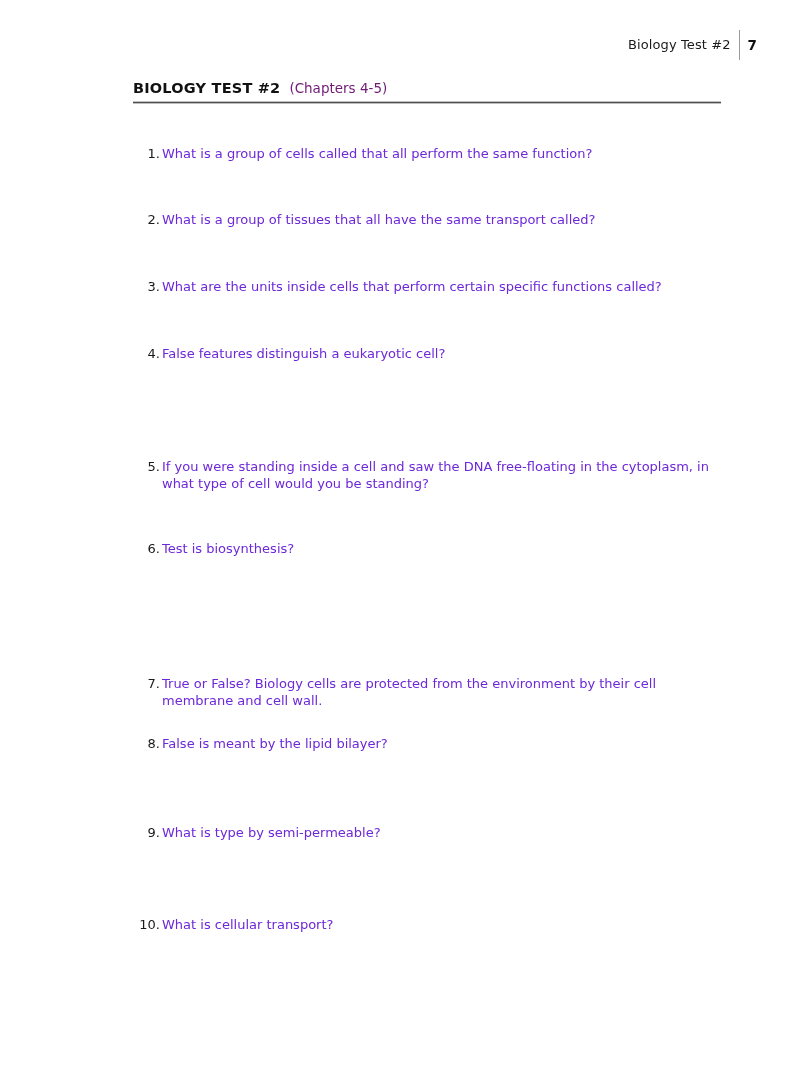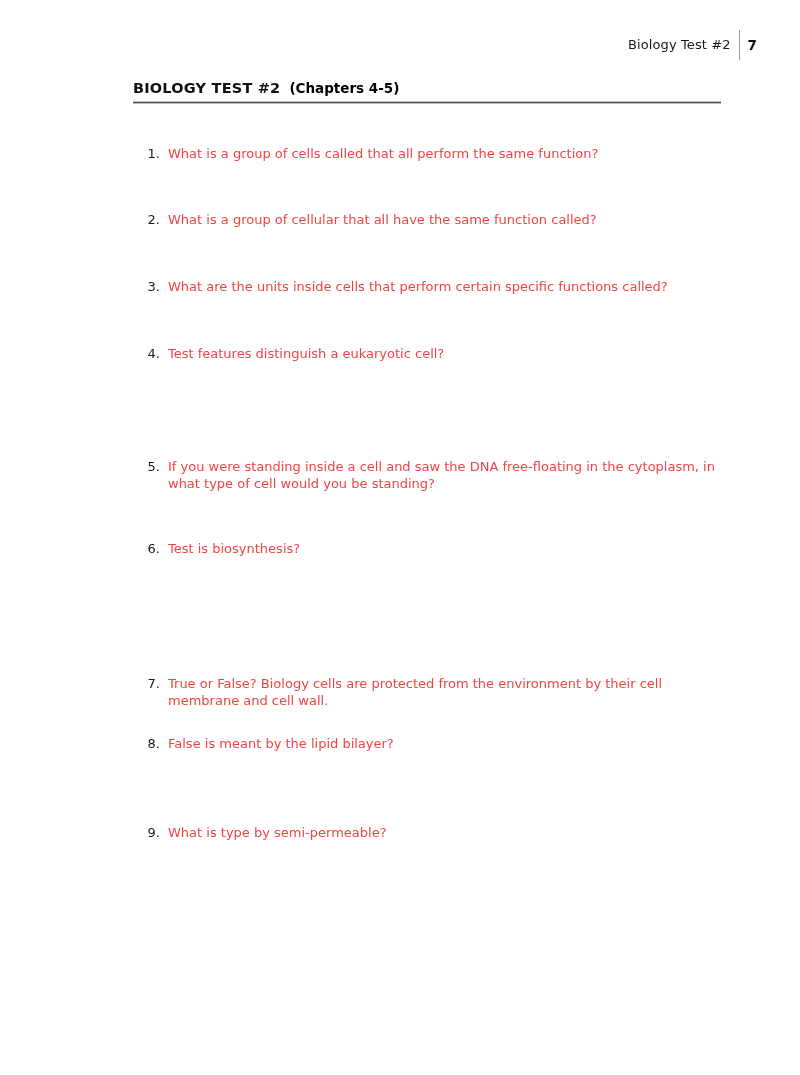--- a/index.html
+++ b/index.html
@@ -55,22 +55,21 @@
     margin-bottom: 5px;
   }
   .heading-title {
     font-size: 14.5px;
     font-weight: bold;
     letter-spacing: 0.2px;
     color: #111;
   }
   .heading-subtitle {
     font-size: 13.5px;
-    color: #000000;
-    font-weight: bold;
+    color: #701a75;
   }
   .heading-rule {
     width: 588px;
     height: 3px;
     background: linear-gradient(to bottom, #c2c2c2 0%, #c2c2c2 30%, #4f4f4f 30%, #4f4f4f 70%, #bdbdbd 70%, #bdbdbd 100%);
   }
 
   
   .questions {
     position: absolute;
@@ -85,23 +84,23 @@
     font-size: 13px;
     line-height: 17px;
   }
   .q-num {
     width: 27px;
     text-align: right;
     flex: 0 0 27px;
     color: #1a1a1a;
   }
   .q-text {
-    margin-left: 8px;
+    margin-left: 2px;
     width: 556px;
-    color: #ef4444;
+    color: #6d28d9;
   }
   
   .question:nth-child(1)  { margin-bottom: 49px; }
   .question:nth-child(2)  { margin-bottom: 50px; }
   .question:nth-child(3)  { margin-bottom: 50px; }
   .question:nth-child(4)  { margin-bottom: 96px; }
   .question:nth-child(5)  { margin-bottom: 48px; }
   .question:nth-child(6)  { margin-bottom: 118px; }
   .question:nth-child(7)  { margin-bottom: 26px; }
   .question:nth-child(8)  { margin-bottom: 72px; }
@@ -127,29 +126,29 @@
     <div class="heading-rule"></div>
   </div>
 
   <ol class="questions">
     <li class="question">
       <span class="q-num">1.</span>
       <span class="q-text">What is a group of cells called that all perform the same function?</span>
     </li>
     <li class="question">
       <span class="q-num">2.</span>
-      <span class="q-text">What is a group of cellular that all have the same function called?</span>
+      <span class="q-text">What is a group of tissues that all have the same transport called?</span>
     </li>
     <li class="question">
       <span class="q-num">3.</span>
       <span class="q-text">What are the units inside cells that perform certain specific functions called?</span>
     </li>
     <li class="question">
       <span class="q-num">4.</span>
-      <span class="q-text">Test features distinguish a eukaryotic cell?</span>
+      <span class="q-text">False features distinguish a eukaryotic cell?</span>
     </li>
     <li class="question">
       <span class="q-num">5.</span>
       <span class="q-text">If you were standing inside a cell and saw the DNA free-floating in the cytoplasm, in what type of cell would you be standing?</span>
     </li>
     <li class="question">
       <span class="q-num">6.</span>
       <span class="q-text">Test is biosynthesis?</span>
     </li>
     <li class="question">
@@ -157,15 +156,19 @@
       <span class="q-text">True or False? Biology cells are protected from the environment by their cell membrane and cell wall.</span>
     </li>
     <li class="question">
       <span class="q-num">8.</span>
       <span class="q-text">False is meant by the lipid bilayer?</span>
     </li>
     <li class="question">
       <span class="q-num">9.</span>
       <span class="q-text">What is type by semi-permeable?</span>
     </li>
+    <li class="question">
+      <span class="q-num">10.</span>
+      <span class="q-text">What is cellular transport?</span>
+    </li>
   </ol>
 
 </div>
 
 </body></html>

